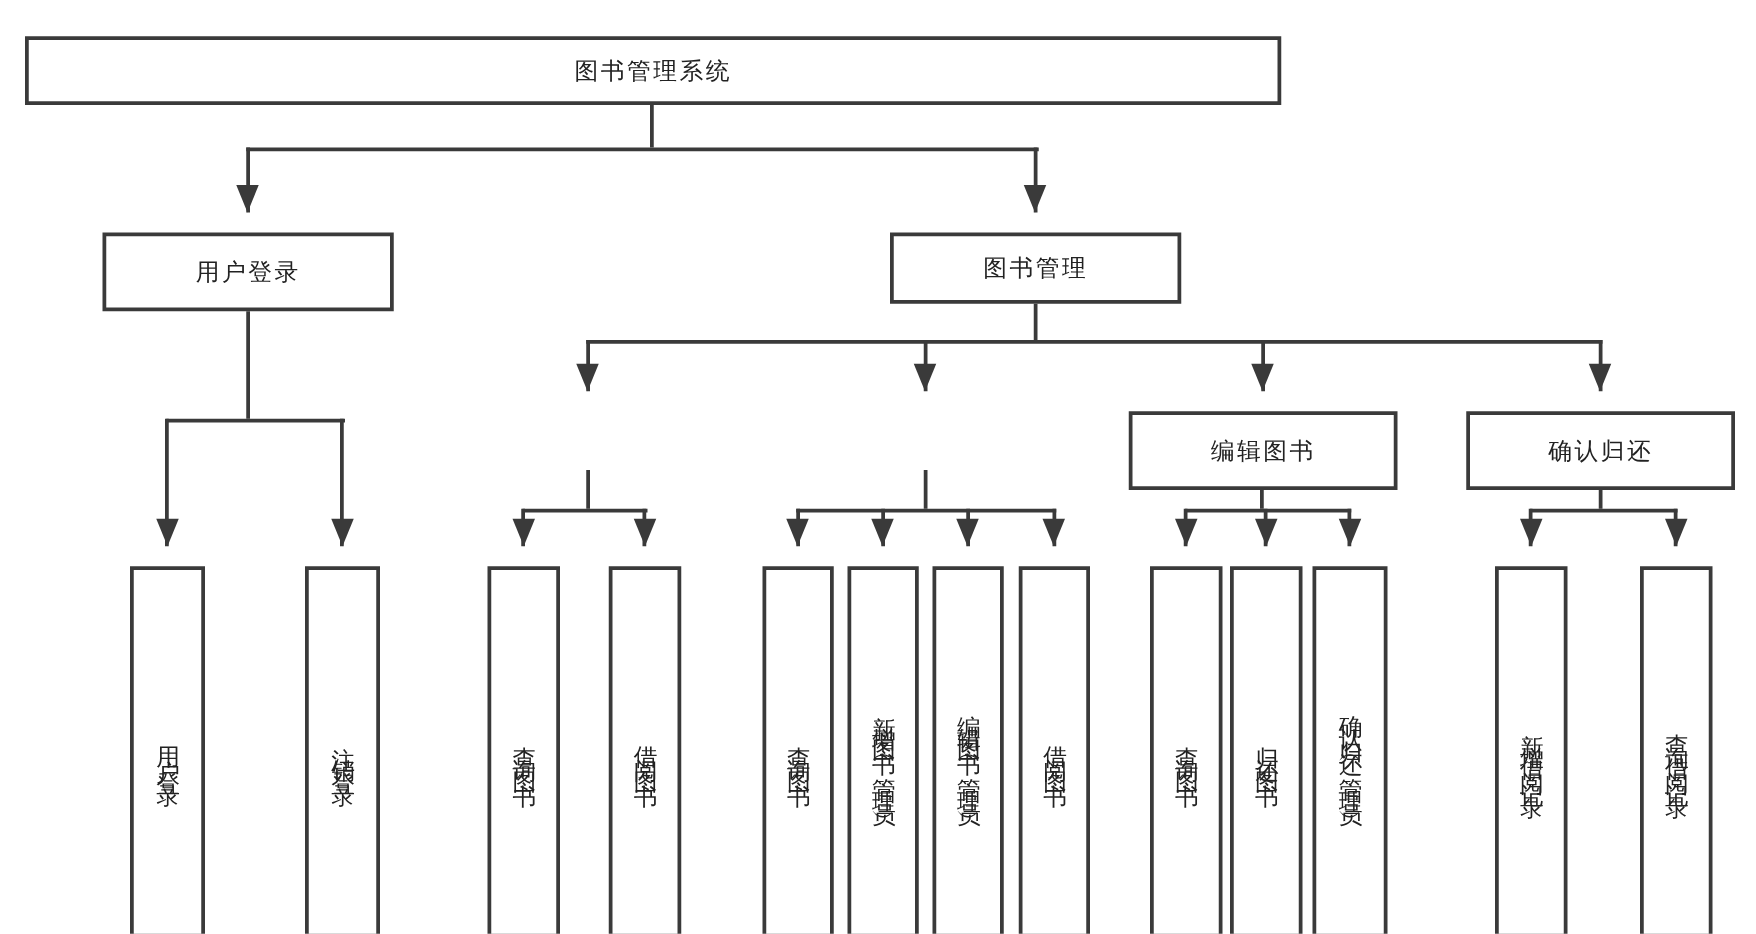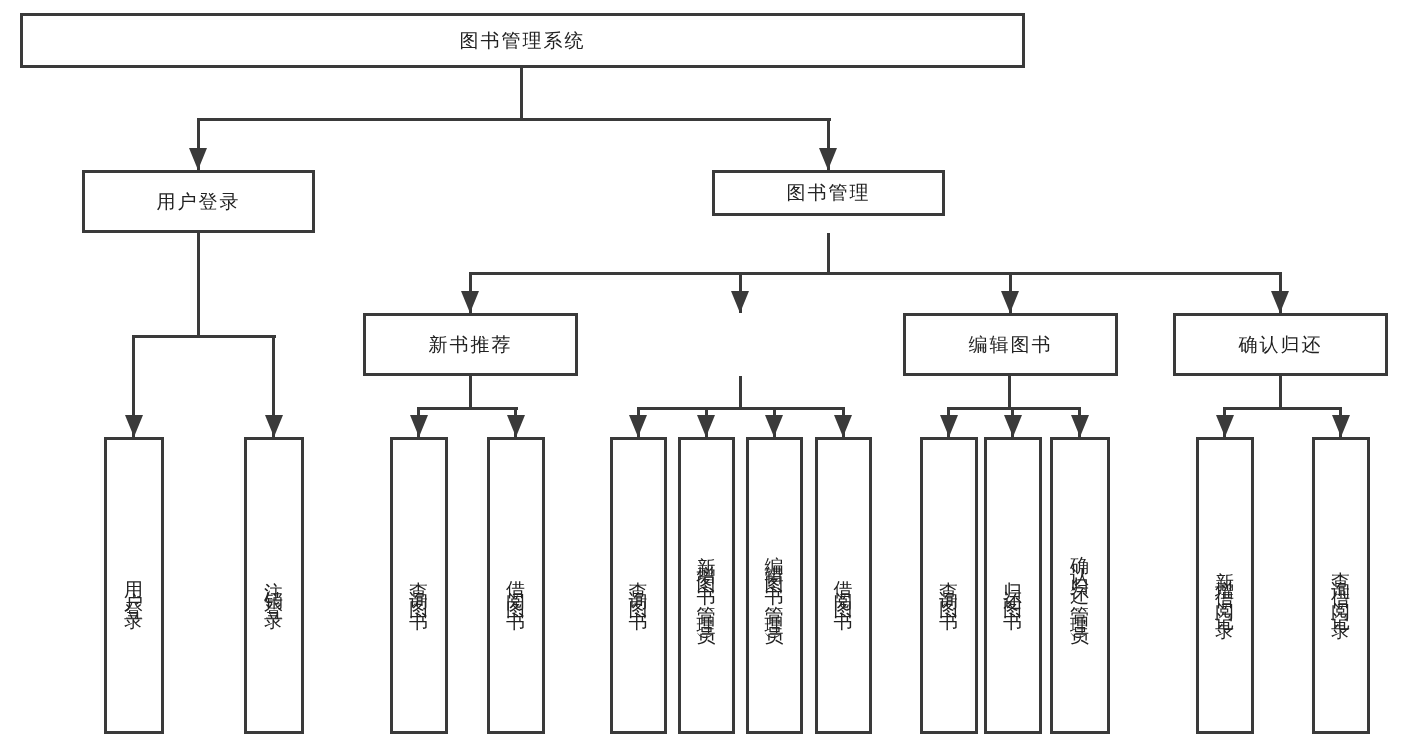--- a/index.html
+++ b/index.html
@@ -14,21 +14,21 @@
     background:var(--background);
     font-family:"Liberation Sans","DejaVu Sans",sans-serif;
     color:var(--text);
   }
   .canvas{position:relative;width:1405px;height:747px;overflow:hidden;}
   .box{
     position:absolute;
     box-sizing:border-box;
     border:3px solid var(--line);
     background:#ffffff;
-    display:flex;align-items:center;justify-content:center;
+    display:flex;align-items:center;justify-content:center;margin-top:16px;
   }
   .box.h span{
     font-size:19px;letter-spacing:2px;color:var(--text);white-space:nowrap;
   }
   .box.v span{
     writing-mode:vertical-rl;
     text-orientation:mixed;
     font-size:19px;
     letter-spacing:10px;
     color:var(--text);
@@ -113,27 +113,24 @@
   <div class="vl" style="left:1339px;top:407px;height:30px"></div>
   <div class="tri" style="left:1332px;top:415px"></div>
 
   <div class="box h" style="left:20px;top:13px;width:1005px;height:55px">
     <span>图书管理系统</span>
   </div>
 
   <div class="box h" style="left:82px;top:170px;width:233px;height:63px">
     <span>用户登录</span>
   </div>
-  <div class="box h" style="left:712px;top:170px;width:233px;height:46px">
+  <div class="box h" style="left:712px;top:170px;width:233px;height:57px">
     <span>图书管理</span>
   </div>
 
-  <div class="box h" style="left:363px;top:313px;width:215px;height:63px">
-    <span>新书推荐</span>
-  </div>
   <div class="box h" style="left:903px;top:313px;width:215px;height:63px">
     <span>编辑图书</span>
   </div>
   <div class="box h" style="left:1173px;top:313px;width:215px;height:63px">
     <span>确认归还</span>
   </div>
 
   <div class="box v" style="left:104px;top:437px;width:60px;height:297px">
     <span>用户登录</span>
   </div>

